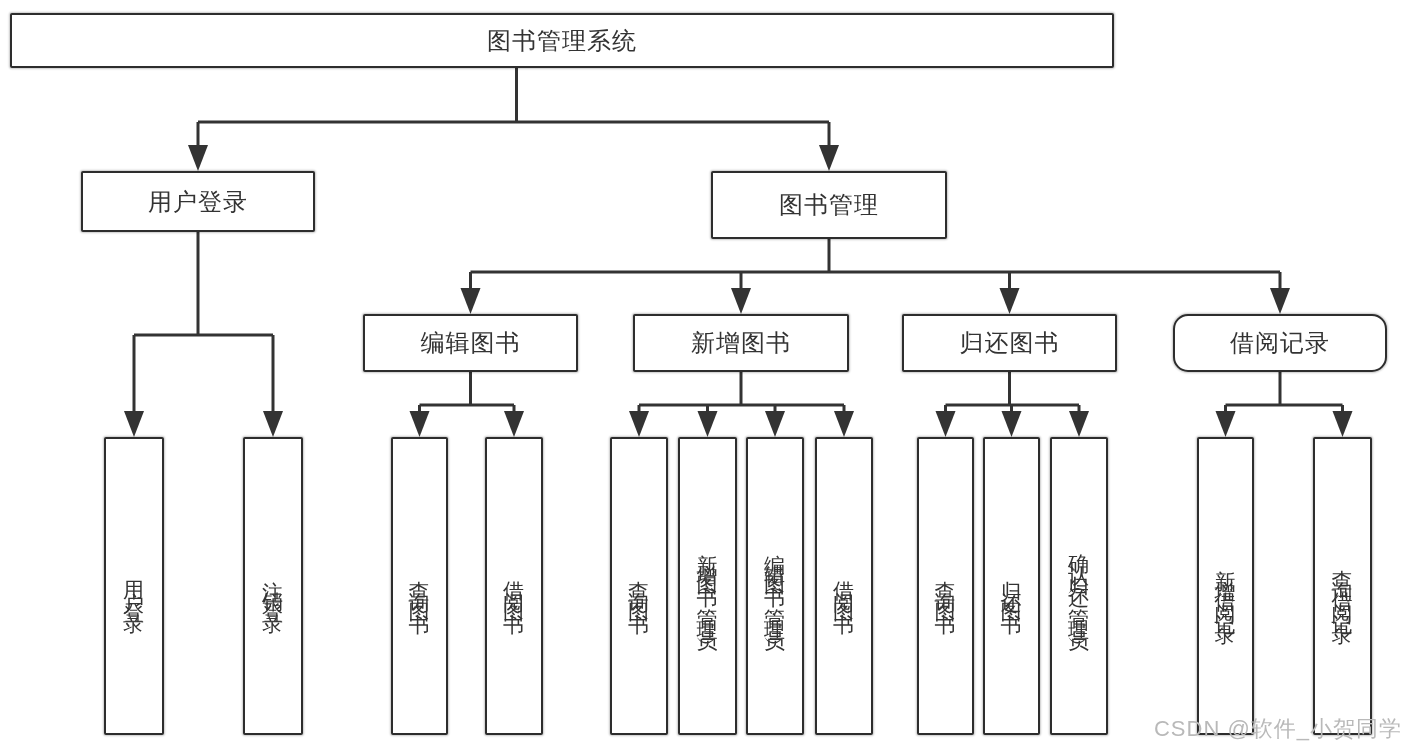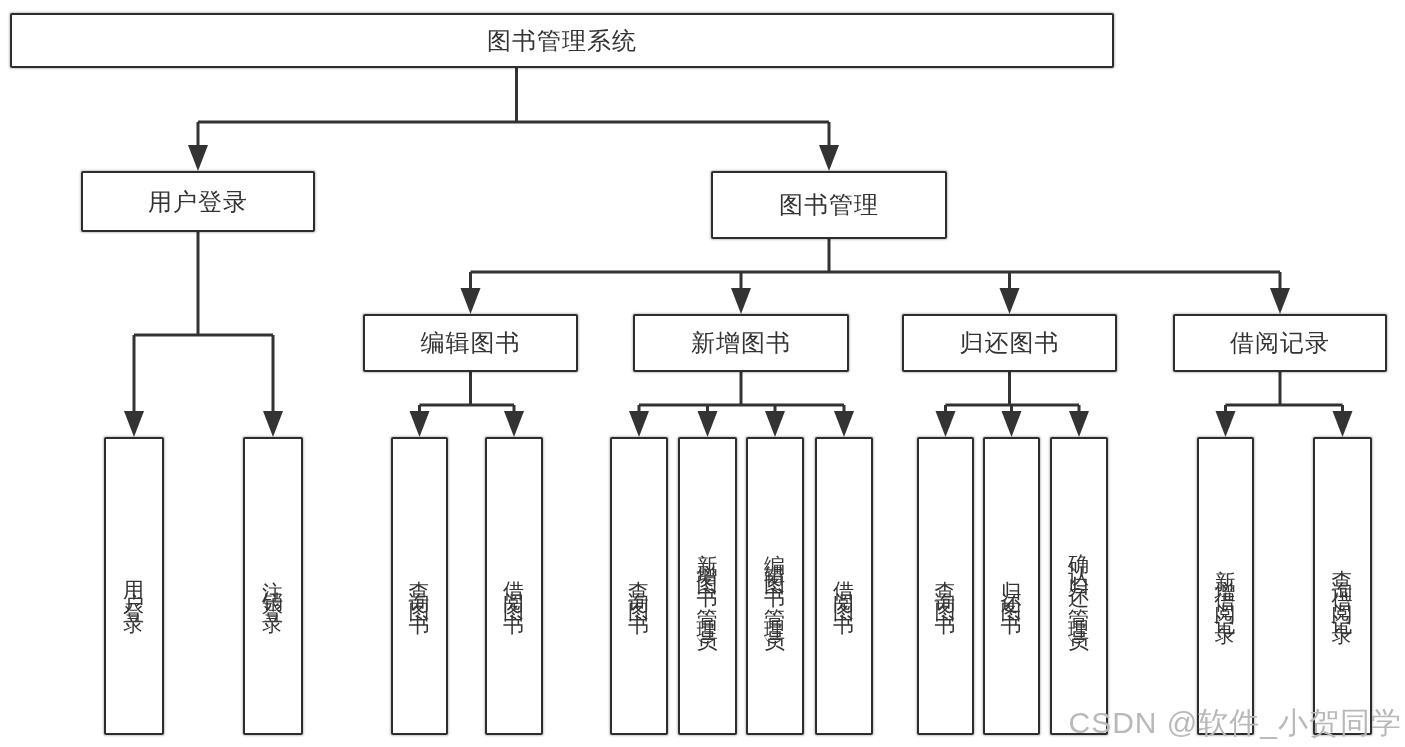--- a/index.html
+++ b/index.html
@@ -59,21 +59,21 @@
     writing-mode: vertical-rl;
     text-orientation: mixed;
     letter-spacing: 11px;
     line-height: 1;
     white-space: nowrap;
   }
   .watermark {
     position: absolute;
     right: 3px;
     bottom: 3px;
-    font-size: 30px;
+    font-size: 22px;
     color: var(--watermark);
     letter-spacing: 1px;
     z-index: 5;
   }
 </style>
 </head>
 <body>
 
 <div class="canvas">
 
@@ -140,21 +140,21 @@
   </svg>
 
   <div class="node" style="left:10px; top:13px; width:1104px; height:55px;">图书管理系统</div>
 
   <div class="node" style="left:81px; top:171px; width:234px; height:61px;">用户登录</div>
   <div class="node" style="left:711px; top:171px; width:236px; height:68px;">图书管理</div>
 
   <div class="node" style="left:363px; top:314px; width:215px; height:58px;">编辑图书</div>
   <div class="node" style="left:633px; top:314px; width:216px; height:58px;">新增图书</div>
   <div class="node" style="left:902px; top:314px; width:215px; height:58px;">归还图书</div>
-  <div class="node" style="left:1173px; top:314px; width:214px; height:58px;">借阅记录</div>
+  <div class="node" style="left:1173px; top:314px; width:214px; height:58px;border-radius:15px;">借阅记录</div>
 
   <div class="node leaf" style="left:104px; top:437px; width:60px; height:298px;">
     <span class="vtext">用户登录</span>
   </div>
   <div class="node leaf" style="left:243px; top:437px; width:60px; height:298px;">
     <span class="vtext">注销登录</span>
   </div>
 
   <div class="node leaf" style="left:391px; top:437px; width:57px; height:298px;">
     <span class="vtext">查询图书</span>

